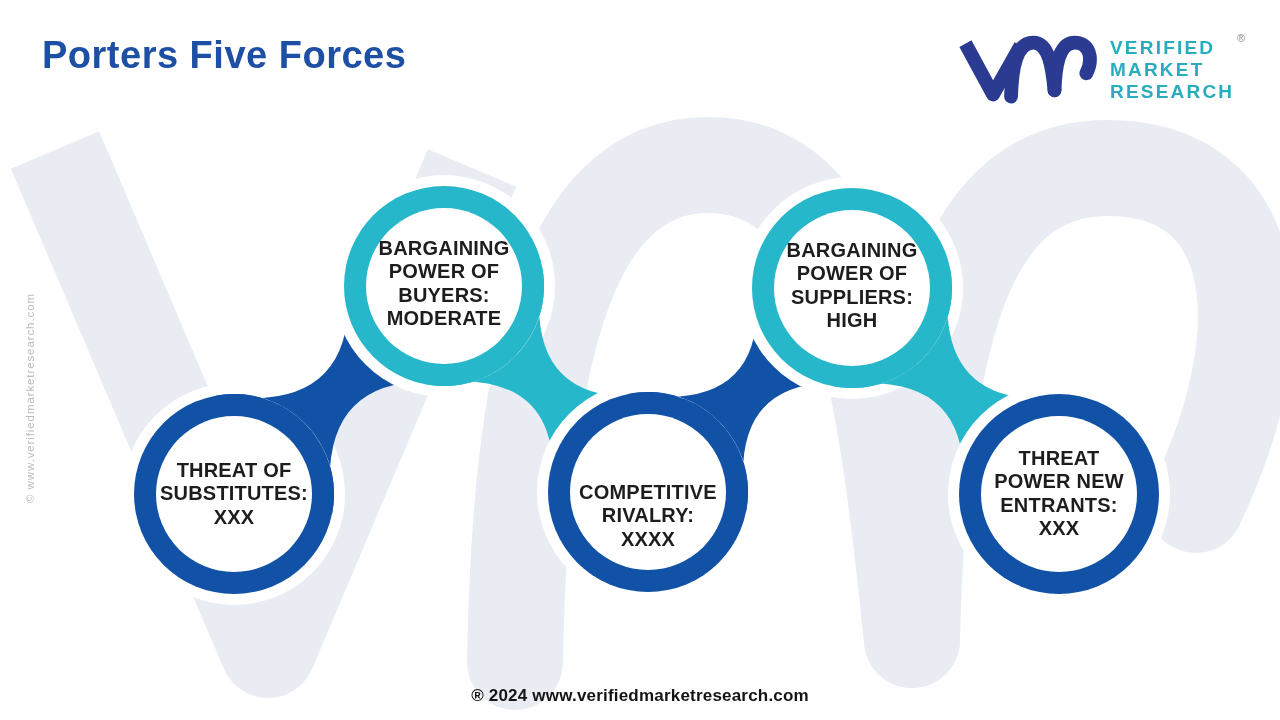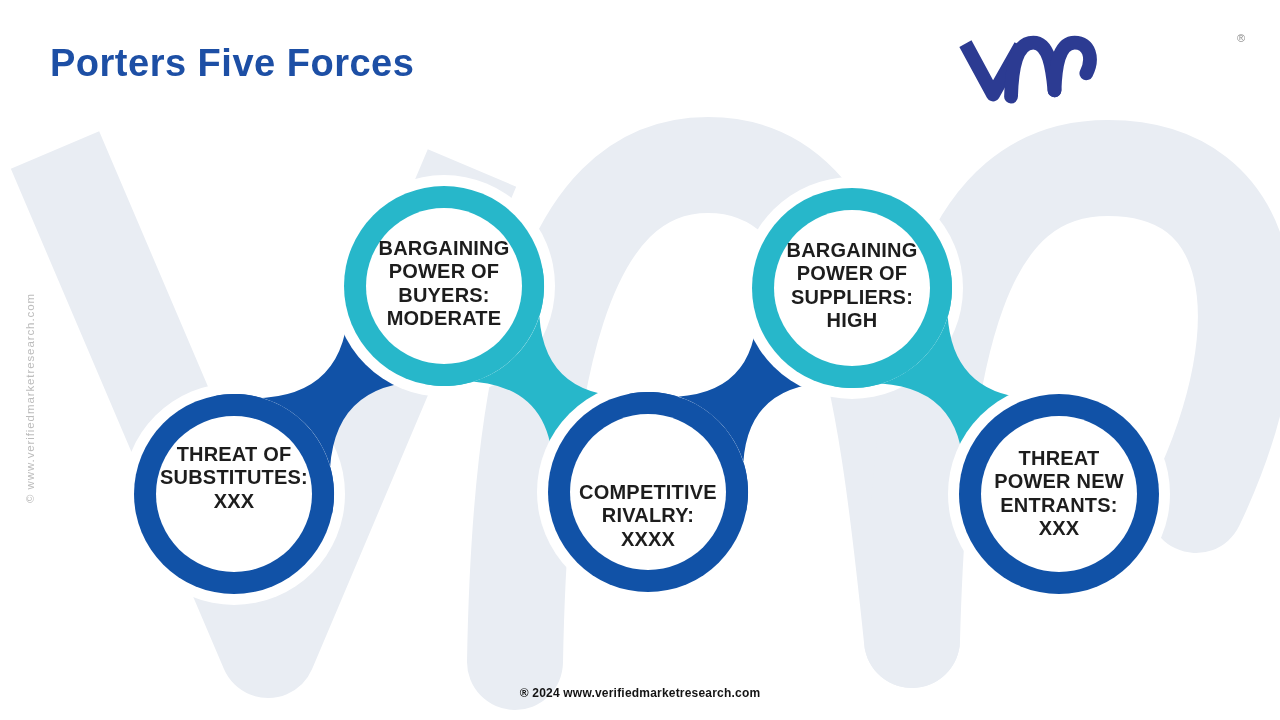--- a/index.html
+++ b/index.html
@@ -2,40 +2,40 @@
 <html><head>
 <meta charset="utf-8">
 <style>
   html,body{margin:0;padding:0;}
   body{
     width:1280px;height:720px;position:relative;overflow:hidden;
     background:#ffffff;font-family:"Liberation Sans", sans-serif;
   }
   svg.layer{position:absolute;left:0;top:0;width:1280px;height:720px;display:block;}
   .page-title{
-    position:absolute;left:42px;top:34px;margin:8px;
+    position:absolute;left:42px;top:34px;margin:0;
     font-size:38px;font-weight:700;letter-spacing:.5px;color:#1d4fa5;
   }
   .brand{position:absolute;left:958px;top:26px;width:320px;height:90px;}
   .brand-mark{position:absolute;left:0;top:2px;width:140px;height:80px;}
   .brand-text{
     position:absolute;left:152px;top:11px;
     font-size:19px;font-weight:700;letter-spacing:2.2px;line-height:22px;color:#27adbd;
   }
   .brand-reg{
     position:absolute;left:279px;top:6px;font-size:11px;color:#8a8a8a;font-weight:400;letter-spacing:0;
   }
   .force-label{
     position:absolute;width:196px;transform:translate(-50%,-50%);
     text-align:center;white-space:pre-line;
     font-size:20px;font-weight:600;line-height:1.17;letter-spacing:.2px;color:#1d1d1d;
   }
   .footer{
     position:absolute;left:640px;top:686px;transform:translateX(-50%);
-    font-size:12px;font-weight:700;color:#141414;letter-spacing:.2px;white-space:nowrap;
+    font-size:17px;font-weight:700;color:#141414;letter-spacing:.2px;white-space:nowrap;
   }
   .side-watermark{
     position:absolute;left:30px;top:398px;transform:translate(-50%,-50%) rotate(-90deg);
     font-size:11.5px;color:#bcbcbc;letter-spacing:.9px;white-space:nowrap;
   }
 </style>
 </head>
 <body>
 
 <svg class="layer" viewBox="0 0 1280 720" aria-hidden="true">
@@ -61,21 +61,21 @@
     <circle cx="444" cy="286" r="100" fill="#27b7ca"></circle>
     <circle cx="444" cy="286" r="78" fill="#ffffff"></circle>
     <circle cx="648" cy="492" r="100" fill="#1152a7"></circle>
     <circle cx="648" cy="492" r="78" fill="#ffffff"></circle>
     <circle cx="852" cy="288" r="100" fill="#27b7ca"></circle>
     <circle cx="852" cy="288" r="78" fill="#ffffff"></circle>
     <circle cx="1059" cy="494" r="100" fill="#1152a7"></circle>
     <circle cx="1059" cy="494" r="78" fill="#ffffff"></circle>
   </svg>
 
-<div class="force-label" style="left:234px;top:478px">THREAT OF
+<div class="force-label" style="left:234px;top:494px">THREAT OF
 SUBSTITUTES:
 XXX</div>
 <div class="force-label" style="left:444px;top:284px">BARGAINING
 POWER OF
 BUYERS:
 MODERATE</div>
 <div class="force-label" style="left:648px;top:516px">COMPETITIVE
 RIVALRY:
 XXXX</div>
 <div class="force-label" style="left:852px;top:286px">BARGAINING
@@ -90,17 +90,22 @@
 <h1 class="page-title">Porters Five Forces</h1>
 
 <div class="brand">
   <svg class="brand-mark" viewBox="0 0 132 74" aria-hidden="true">
     <g fill="none" stroke="#2c3b92" stroke-width="13">
       <path d="M 7 14 L 33 62 L 59 16" stroke-linejoin="round" stroke-linecap="butt"></path>
       <path d="M 50 64 C 51 32 56 13 71 13 C 86 13 89 38 91 58" stroke-linecap="round"></path>
       <path d="M 91 58 C 92 30 97 13 110 13 C 124 13 128 28 121 42" stroke-linecap="round"></path>
     </g>
   </svg>
+  <div class="brand-text">
+    <div>VERIFIED</div>
+    <div>MARKET</div>
+    <div>RESEARCH</div>
+  </div>
   <span class="brand-reg">®</span>
 </div>
 
 <div class="side-watermark">© www.verifiedmarketresearch.com</div>
 <div class="footer">® 2024 www.verifiedmarketresearch.com</div>
 
 </body></html>

